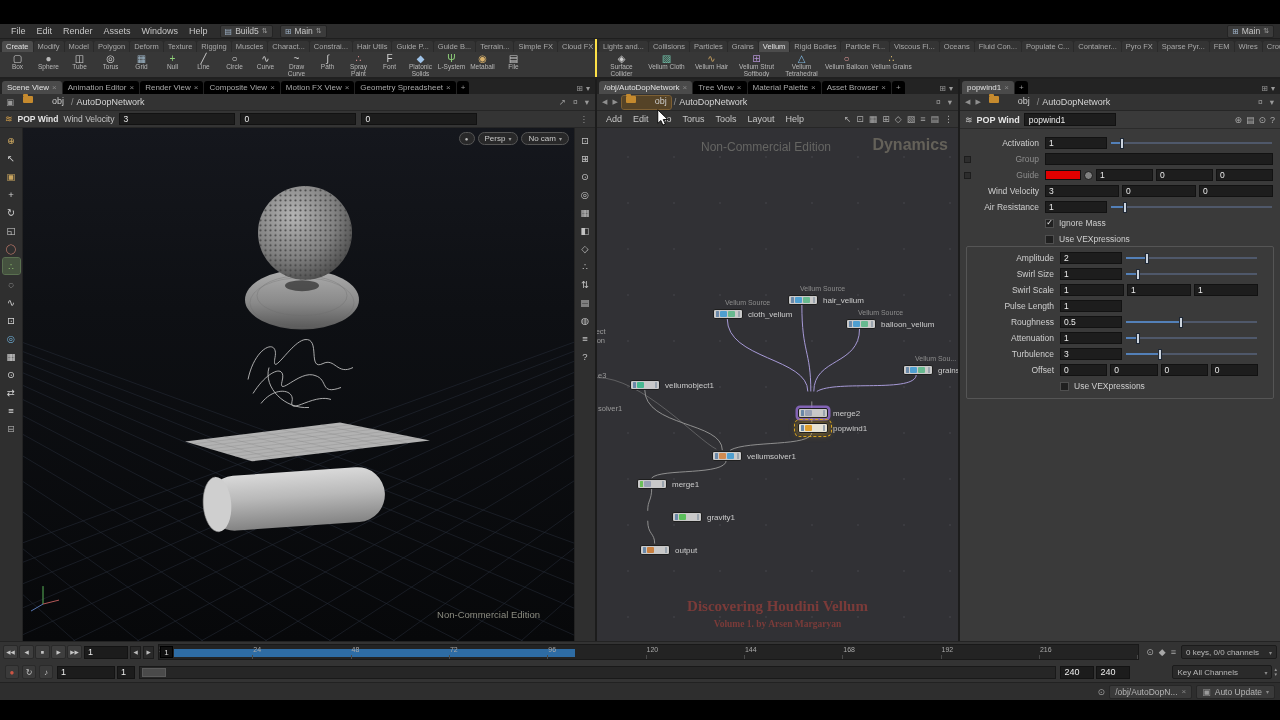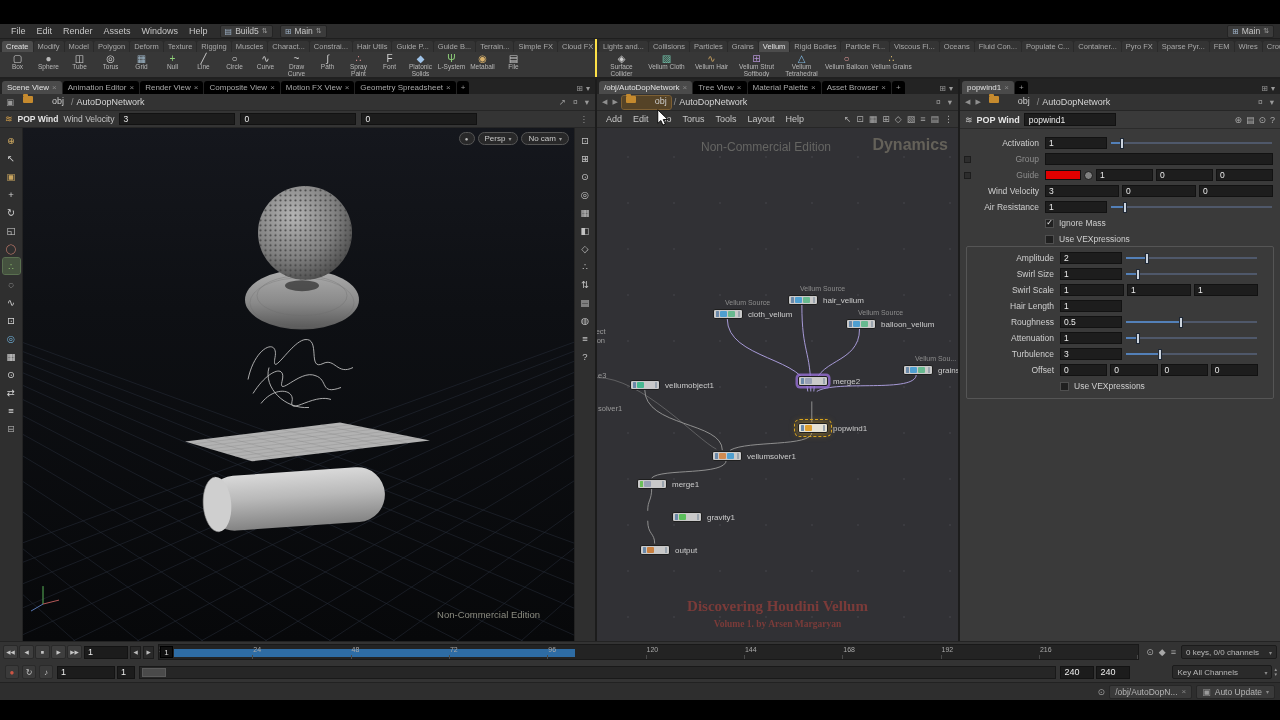--- a/index.html
+++ b/index.html
@@ -671,21 +671,21 @@
                 <div class="node-label">grains_vellum</div>
               </div>
               <div class="node" style="left: 33px; top: 252px;">
                 <div class="node-body">
                   <span class="node-flag"></span>
                   <span class="node-icon" style="background: rgb(70, 184, 144);"></span>
                   <span class="node-flag right"></span>
                 </div>
                 <div class="node-label">vellumobject1</div>
               </div>
-              <div class="node sel-purple" style="left: 201px; top: 248px;">
+              <div class="node sel-purple" style="left: 201px; top: 280px;">
                 <div class="node-body">
                   <span class="node-flag"></span>
                   <span class="node-icon" style="background: rgb(152, 160, 180);"></span>
                   <span class="node-flag right"></span>
                 </div>
                 <div class="node-label">merge2</div>
               </div>
               <div class="node sel-yellow" style="left: 201px; top: 295px;">
                 <div class="node-body">
                   <span class="node-flag"></span>
@@ -866,21 +866,21 @@
                 <span class="ptoggle ghost"></span>
                 <span class="plabel">Swirl Scale</span>
                 <span class="pbody">
                   <span class="pfield grow">1</span>
                   <span class="pfield grow">1</span>
                   <span class="pfield grow">1</span>
                 </span>
               </div>
               <div class="prow">
                 <span class="ptoggle ghost"></span>
-                <span class="plabel">Hair Length</span>
+                <span class="plabel">Pulse Length</span>
                 <span class="pbody">
                   <span class="pfield">1</span>
                 </span>
               </div>
               <div class="prow">
                 <span class="ptoggle ghost"></span>
                 <span class="plabel">Roughness</span>
                 <span class="pbody">
                   <span class="pfield">0.5</span>
                   <span class="ptrack">

